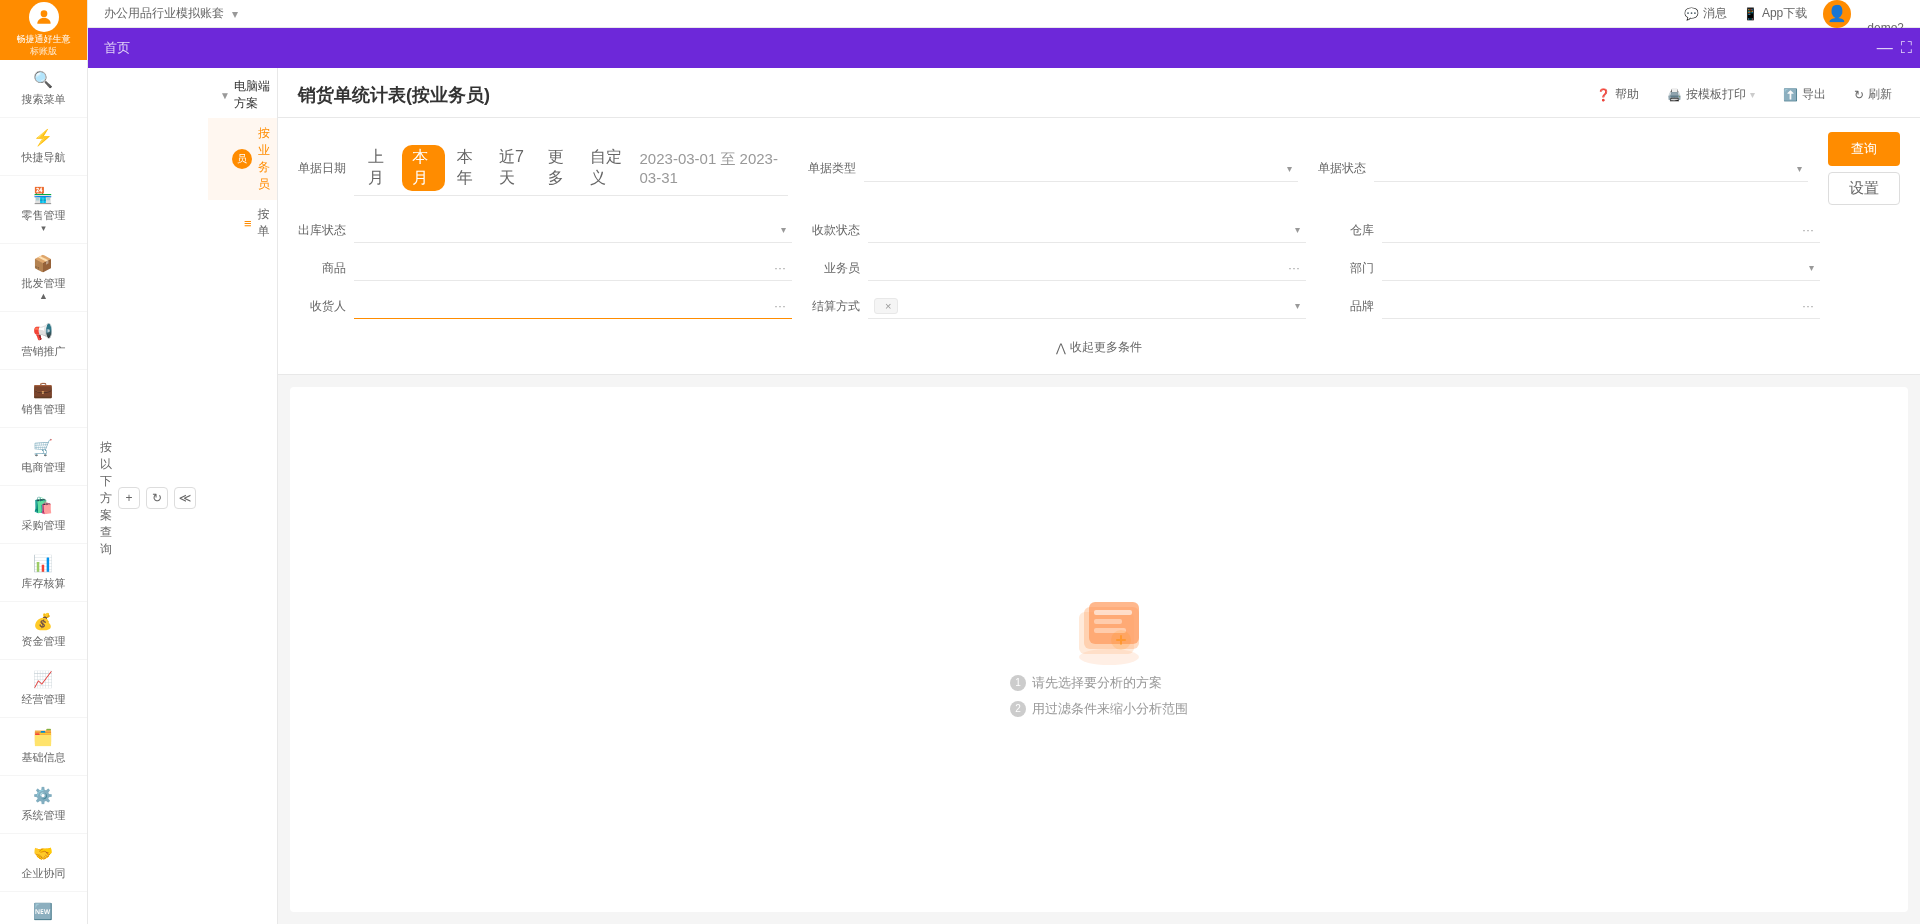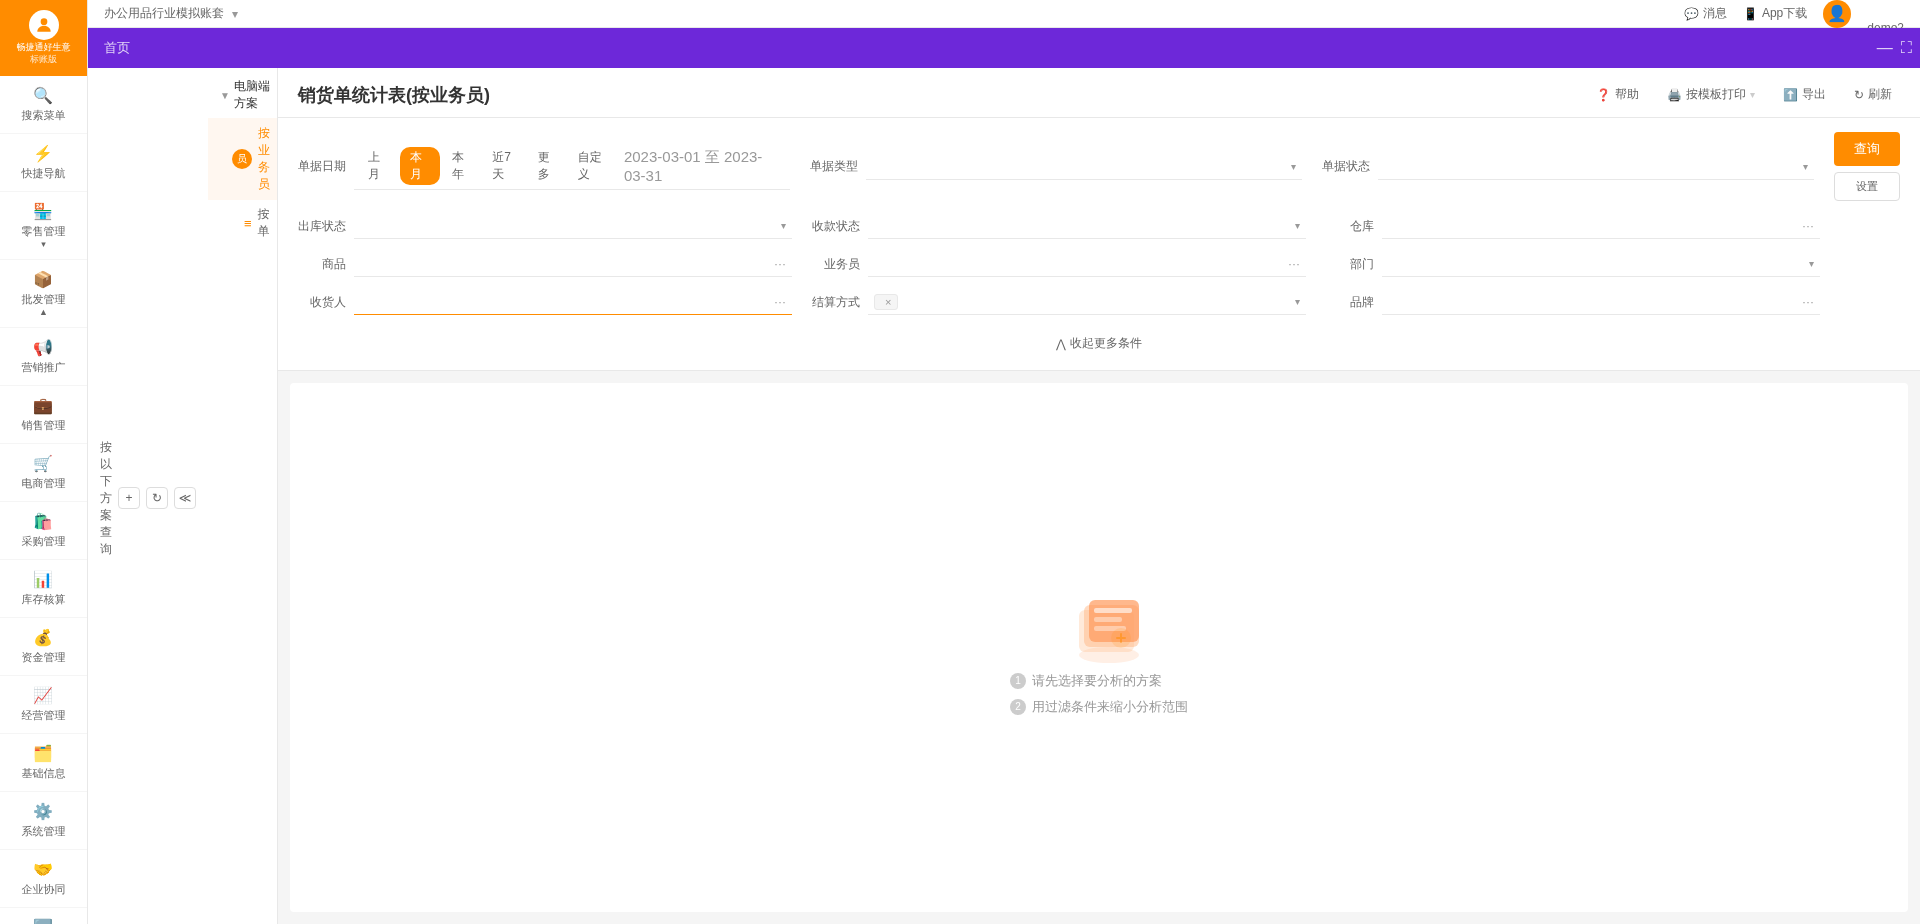--- a/index.html
+++ b/index.html
@@ -11,21 +11,21 @@
       background: #fff;
       display: flex;
       flex-direction: column;
       align-items: center;
       border-right: 1px solid #e8e8e8;
       overflow-y: auto;
       flex-shrink: 0;
     }
     #sidebar-logo {
       width: 88px;
-      height: 76px;
+      height: 60px;
       background: #ff8c00;
       display: flex;
       align-items: center;
       justify-content: center;
       flex-direction: column;
       color: white;
       font-size: 10px;
       cursor: pointer;
       flex-shrink: 0;
     }
@@ -319,21 +319,21 @@
     }
     .date-tabs {
       display: flex;
       gap: 4px;
       margin-right: 8px;
     }
     .date-tab {
       padding: 2px 8px;
       cursor: pointer;
       color: #666;
-      font-size: 12px;
+      font-size: 16px;
       border-radius: 2px;
     }
     .date-tab.active {
       background: #ff8c00;
       color: white;
       border-radius: 10px;
       padding: 2px 10px;
     }
     .date-range {
       color: #999;
@@ -421,21 +421,21 @@
       font-size: 13px;
       cursor: pointer;
       font-family: inherit;
     }
     .btn-settings {
       background: white;
       color: #666;
       border: 1px solid #ddd;
       border-radius: 4px;
       padding: 6px 20px;
-      font-size: 11px;
+      font-size: 15px;
       cursor: pointer;
       font-family: inherit;
     }
   </style>
 </head>
 <body>
 
 <div id="sidebar">
   <div id="sidebar-logo">
     <div class="logo-icon">

